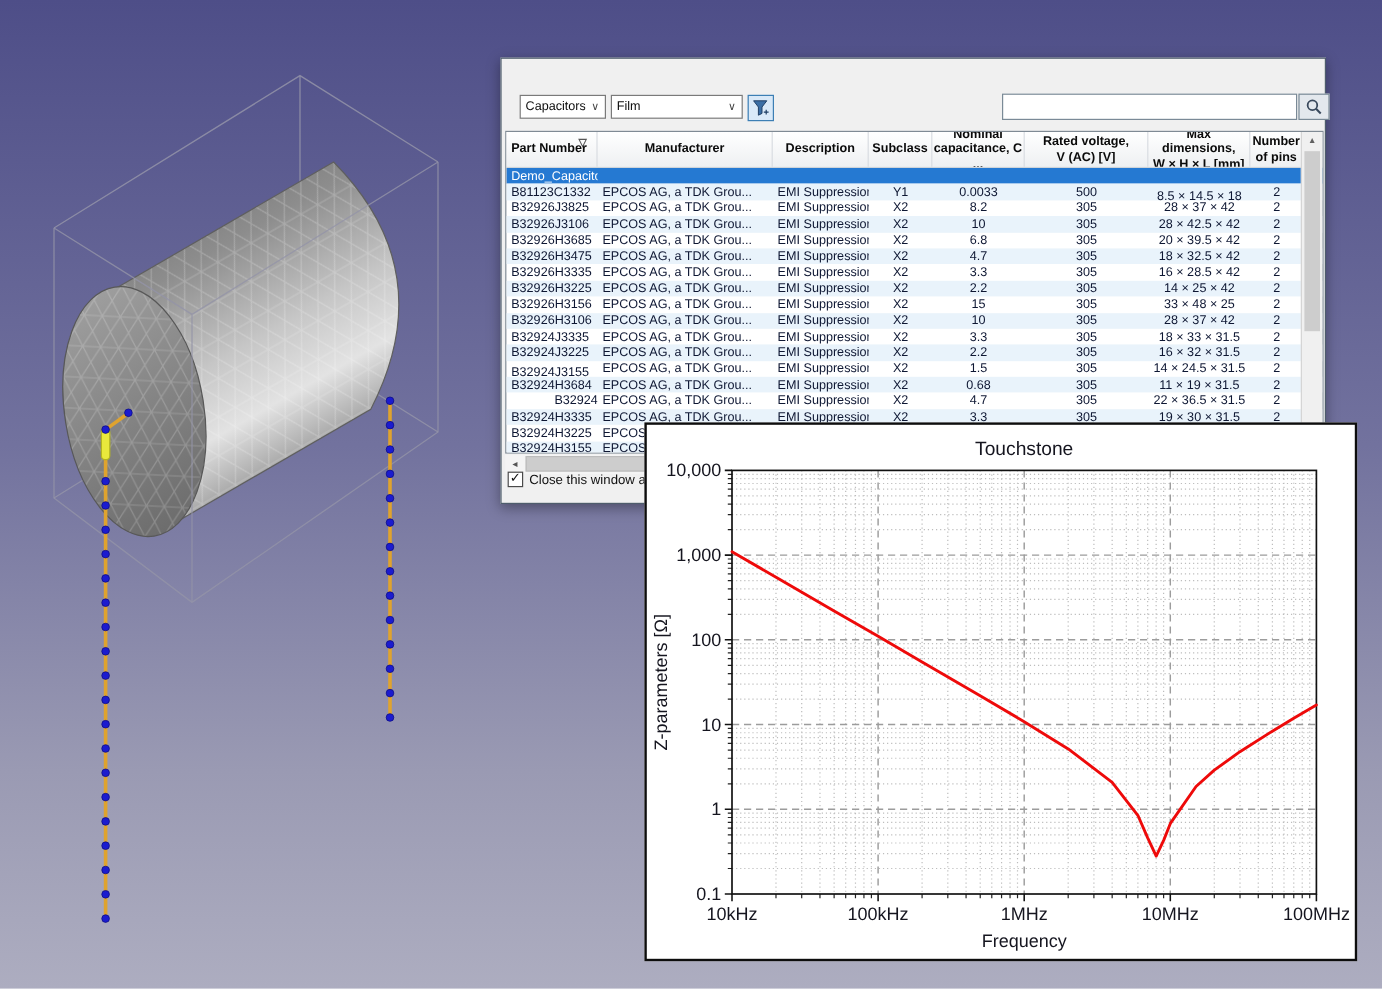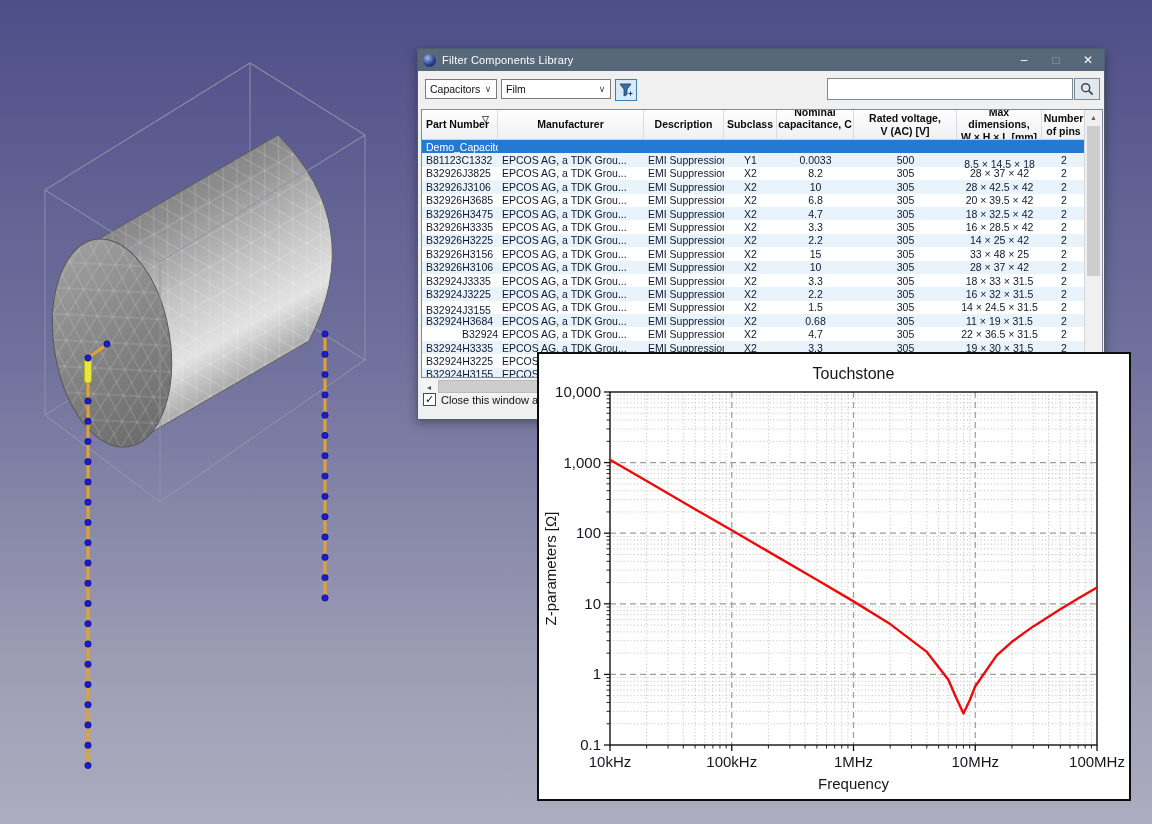--- a/index.html
+++ b/index.html
@@ -17,21 +17,21 @@
     background:#f0f0f0;border:1px solid #4e5d6c;box-sizing:border-box;
     box-shadow:0 3px 10px rgba(0,0,0,.35);z-index:10;font-size:11px;color:#111;
   }
   .titlebar{position:absolute;left:0;top:0;width:100%;height:22px;background:#57687a;display:flex;align-items:center;}
   .titlebar .app-icon{width:13px;height:13px;margin:0 6px 0 5px;border-radius:50%;
     background:radial-gradient(circle at 35% 30%,#9fb6e0 0%,#2d3f8f 55%,#101a4a 100%);flex:0 0 auto;}
   .titlebar .title{color:#fff;font-size:11px;letter-spacing:.2px;flex:1 1 auto;}
   .winbtn{width:32px;height:22px;color:#fff;display:flex;align-items:center;justify-content:center;font-size:12px;}
   .winbtn.max{color:#96a3af;}
   
-  .toolbar{position:absolute;left:0;top:22px;width:100%;height:36px;padding-left:39px;}
+  .toolbar{position:absolute;left:8px;top:22px;width:100%;height:36px;padding-left:39px;}
   .combo{position:absolute;height:20px;background:#fff;border:1px solid #7a7a7a;box-sizing:border-box;
     display:flex;align-items:center;font-size:10.5px;}
   .combo .val{flex:1 1 auto;padding-left:4px;color:#0c0c0c;white-space:nowrap;overflow:hidden;}
   .combo .chev{width:16px;text-align:center;color:#444;font-size:9px;}
   .btn-filter{position:absolute;left:197px;top:8px;width:22px;height:22px;background:#d9e9f8;
     border:1px solid #3d7fb4;box-sizing:border-box;display:flex;align-items:center;justify-content:center;}
   .searchbox{position:absolute;left:409px;top:7px;width:246px;height:22px;border:1px solid #7a8a97;
     background:#fff;box-sizing:border-box;font-size:11px;padding:0 4px;outline:none;}
   .btn-search{position:absolute;left:656px;top:7px;width:26px;height:22px;background:#e3e8ed;
     border:1px solid #7a8a97;box-sizing:border-box;display:flex;align-items:center;justify-content:center;}
@@ -145,27 +145,20 @@
         <circle cx="325" cy="577.5999999999999" r="3.2" fill="#1b1bcf" stroke="#0a0a80" stroke-width="0.6"></circle>
         <circle cx="325" cy="597.8999999999999" r="3.2" fill="#1b1bcf" stroke="#0a0a80" stroke-width="0.6"></circle>
         <line x1="88" y1="358" x2="106" y2="345" stroke="#dfa32e" stroke-width="3"></line>
         <rect x="84.5" y="357" width="7" height="26" rx="3" fill="#e8e83c" stroke="#b3b31e" stroke-width="1"></rect>
         <circle cx="107" cy="344" r="3.2" fill="#1b1bcf" stroke="#0a0a80" stroke-width="0.6"></circle>
         <circle cx="88" cy="358" r="3.2" fill="#1b1bcf" stroke="#0a0a80" stroke-width="0.6"></circle>
       </g>
   </svg>
 
   <div class="dialog">
-    <div class="titlebar">
-      <div class="app-icon"></div>
-      <div class="title">Filter Components Library</div>
-      <div class="winbtn">–</div>
-      <div class="winbtn max">□</div>
-      <div class="winbtn">✕</div>
-    </div>
 
     <div class="toolbar">
       <div class="combo" style="left:7px;top:8px;width:72px;">
         <span class="val">Capacitors</span>
         <span class="chev">∨</span>
       </div>
       <div class="combo" style="left:83px;top:8px;width:110px;">
         <span class="val">Film</span>
         <span class="chev">∨</span>
       </div>

